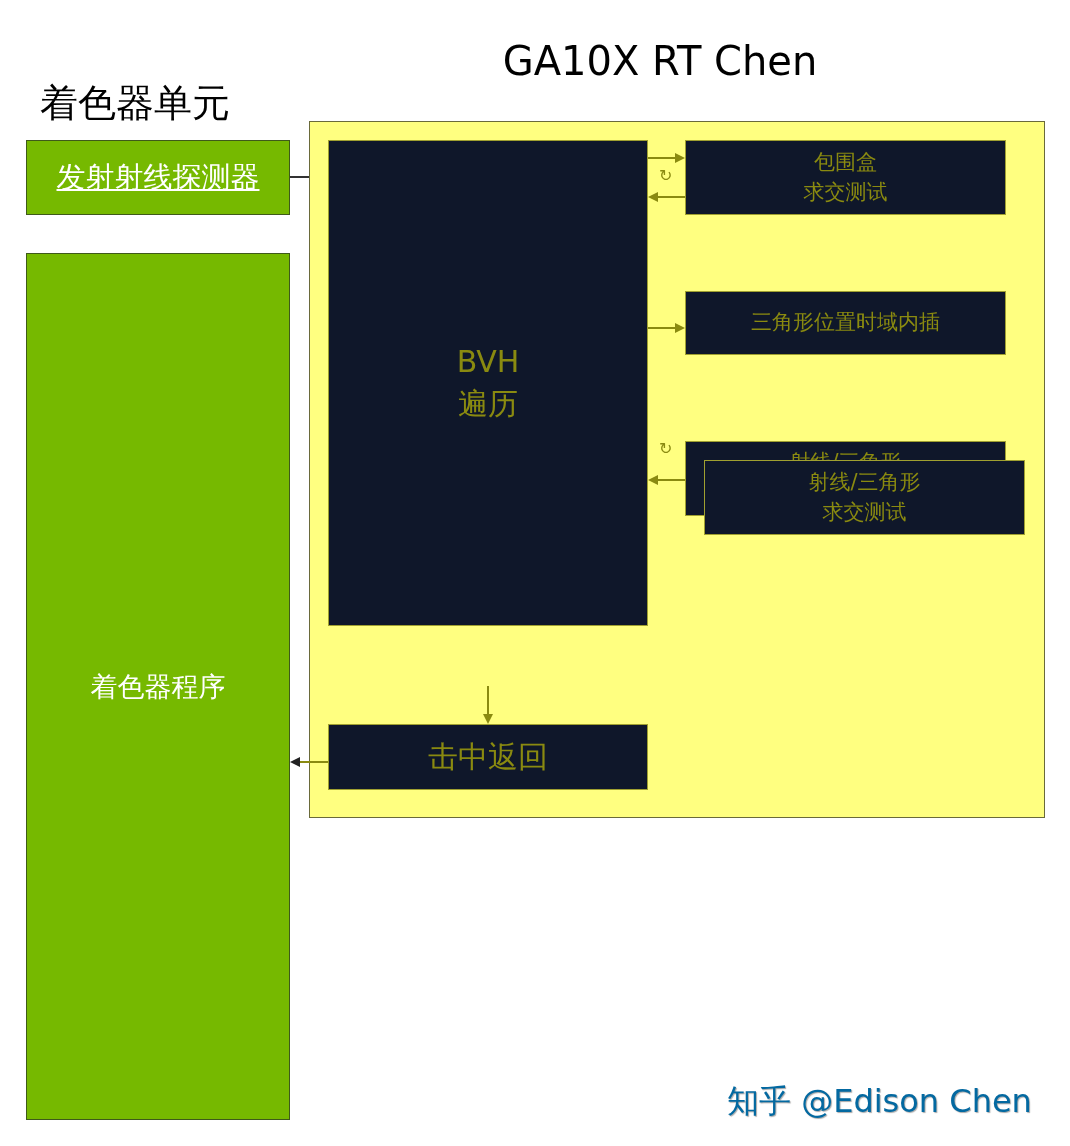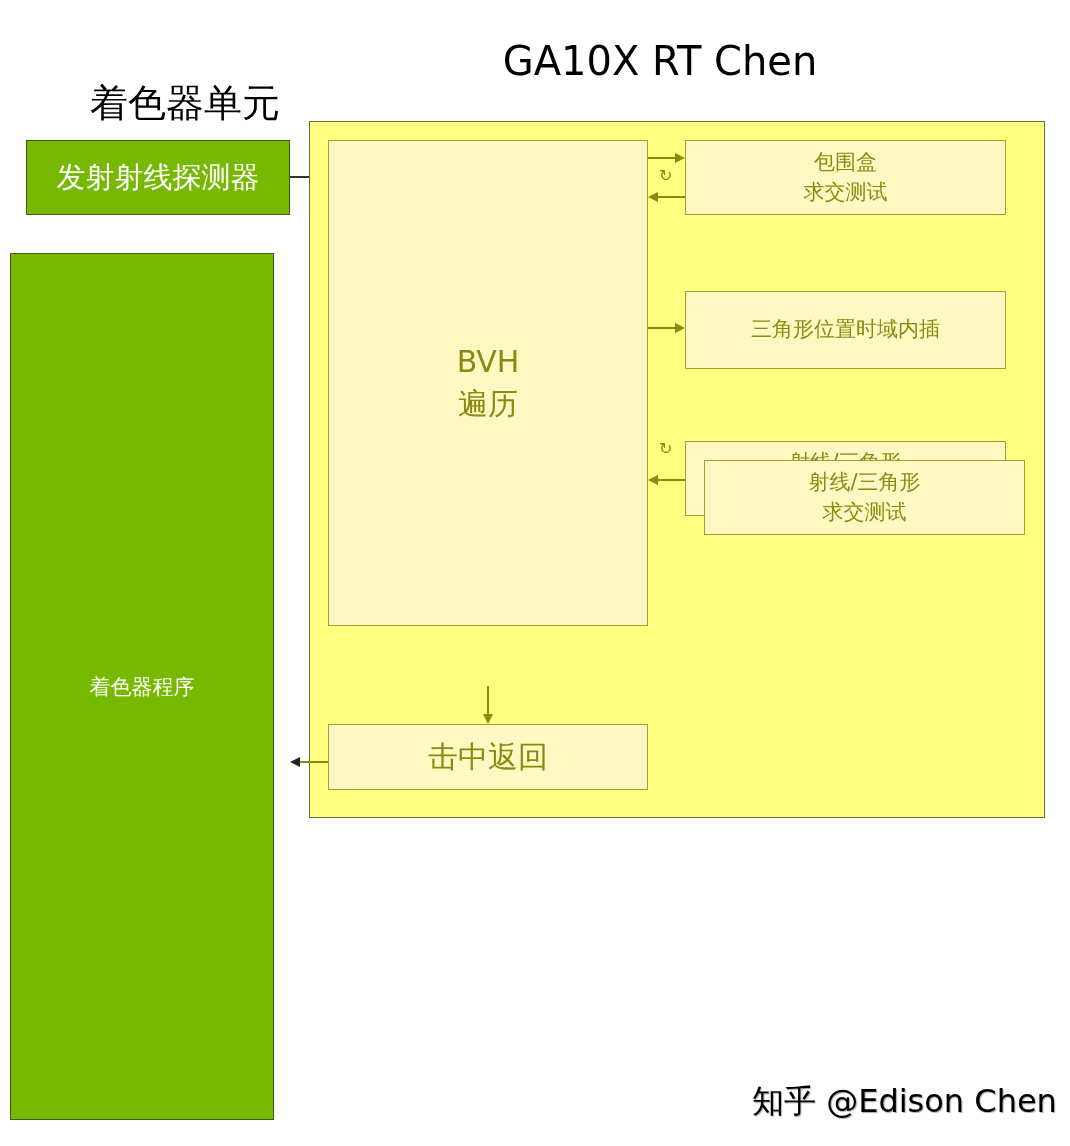--- a/index.html
+++ b/index.html
@@ -1,44 +1,44 @@
 <!DOCTYPE html>
 <html><head>
 <meta charset="utf-8">
 <style>
   html, body { margin:0; padding:0; background:#ffffff; }
   body { width:1070px; height:1146px; position:relative; overflow:hidden;
          font-family:"DejaVu Sans", "Liberation Sans", sans-serif; }
   .abs { position:absolute; box-sizing:border-box; }
   .title-main { left:460px; top:38px; width:400px; text-align:center; font-size:40px; color:#000; }
-  .title-shader { left:40px; top:78px; width:240px; text-align:right; font-size:38px; color:#000; }
+  .title-shader { left:40px; top:78px; width:240px; text-align:left; font-size:38px; color:#000; }
   .green { background:#76b900; border:1.5px solid #3f5a1a; color:#fff; display:flex;
            align-items:center; justify-content:center; text-align:center; }
   .rtcore { left:309px; top:121px; width:736px; height:697px; background:#ffff80; border:1.5px solid #6a6a3a; }
-  .ybox { background:#fef9c3; border:1.5px solid #a0a030; color:#8a8a10; display:flex;
+  .ybox { background:#0f172a; border:1.5px solid #a0a030; color:#8a8a10; display:flex;
           align-items:center; justify-content:center; text-align:center; line-height:1.4; }
   .small { font-size:21px; }
   .line { position:absolute; background:#8a8a10; }
   .arrow-r { position:absolute; width:0; height:0; border-top:5px solid transparent; border-bottom:5px solid transparent; border-left:10px solid #8a8a10; }
   .arrow-l { position:absolute; width:0; height:0; border-top:5px solid transparent; border-bottom:5px solid transparent; border-right:10px solid #8a8a10; }
   .arrow-d { position:absolute; width:0; height:0; border-left:5px solid transparent; border-right:5px solid transparent; border-top:10px solid #8a8a10; }
   .loop { position:absolute; font-size:16px; color:#8a8a10; }
-  .watermark { left:752px; top:1080px; font-size:32px; color:#000000;
+  .watermark { left:727px; top:1080px; font-size:32px; color:#0369a1;
                text-shadow:1px 1px 1px #aaa; }
 </style>
 </head>
 <body>
 
 <div class="abs title-main">GA10X RT Chen</div>
 <div class="abs title-shader">着色器单元</div>
 
-<div class="abs green" style="left:26px;top:140px;width:264px;height:75px;font-size:29px;">
+<div class="abs green" style="left:26px;top:140px;width:264px;height:75px;font-size:29px;text-decoration:underline;">
   <span>发射射线探测器</span>
 </div>
-<div class="abs green" style="left:10px;top:253px;width:264px;height:867px;font-size:21px;">
+<div class="abs green" style="left:26px;top:253px;width:264px;height:867px;font-size:27px;">
   <span>着色器程序</span>
 </div>
 
 <div class="line" style="left:290px;top:176px;width:28px;height:1.5px;background:#333;"></div>
 <div class="arrow-r" style="left:318px;top:172px;"></div>
 
 <div class="abs rtcore"></div>
 
 <div class="abs ybox" style="left:328px;top:140px;width:320px;height:486px;font-size:30px;">
   <div>
@@ -61,21 +61,21 @@
     <div>包围盒</div>
     <div>求交测试</div>
   </div>
 </div>
 <div class="line" style="left:648px;top:157px;width:27px;height:1.5px;"></div>
 <div class="arrow-r" style="left:675px;top:153px;"></div>
 <div class="line" style="left:658px;top:196px;width:27px;height:1.5px;"></div>
 <div class="arrow-l" style="left:648px;top:192px;"></div>
 <div class="loop" style="left:659px;top:166px;">↻</div>
 
-<div class="abs ybox small" style="left:685px;top:291px;width:321px;height:78px;">
+<div class="abs ybox small" style="left:685px;top:291px;width:321px;height:64px;">
   <span>三角形位置时域内插</span>
 </div>
 <div class="line" style="left:648px;top:327px;width:27px;height:1.5px;"></div>
 <div class="arrow-r" style="left:675px;top:323px;"></div>
 
 <div class="abs ybox small" style="left:685px;top:441px;width:321px;height:75px;align-items:flex-start;padding-top:6px;overflow:hidden;">
   <div>
     <div>射线/三角形</div>
     <div>求交测试</div>
   </div>

